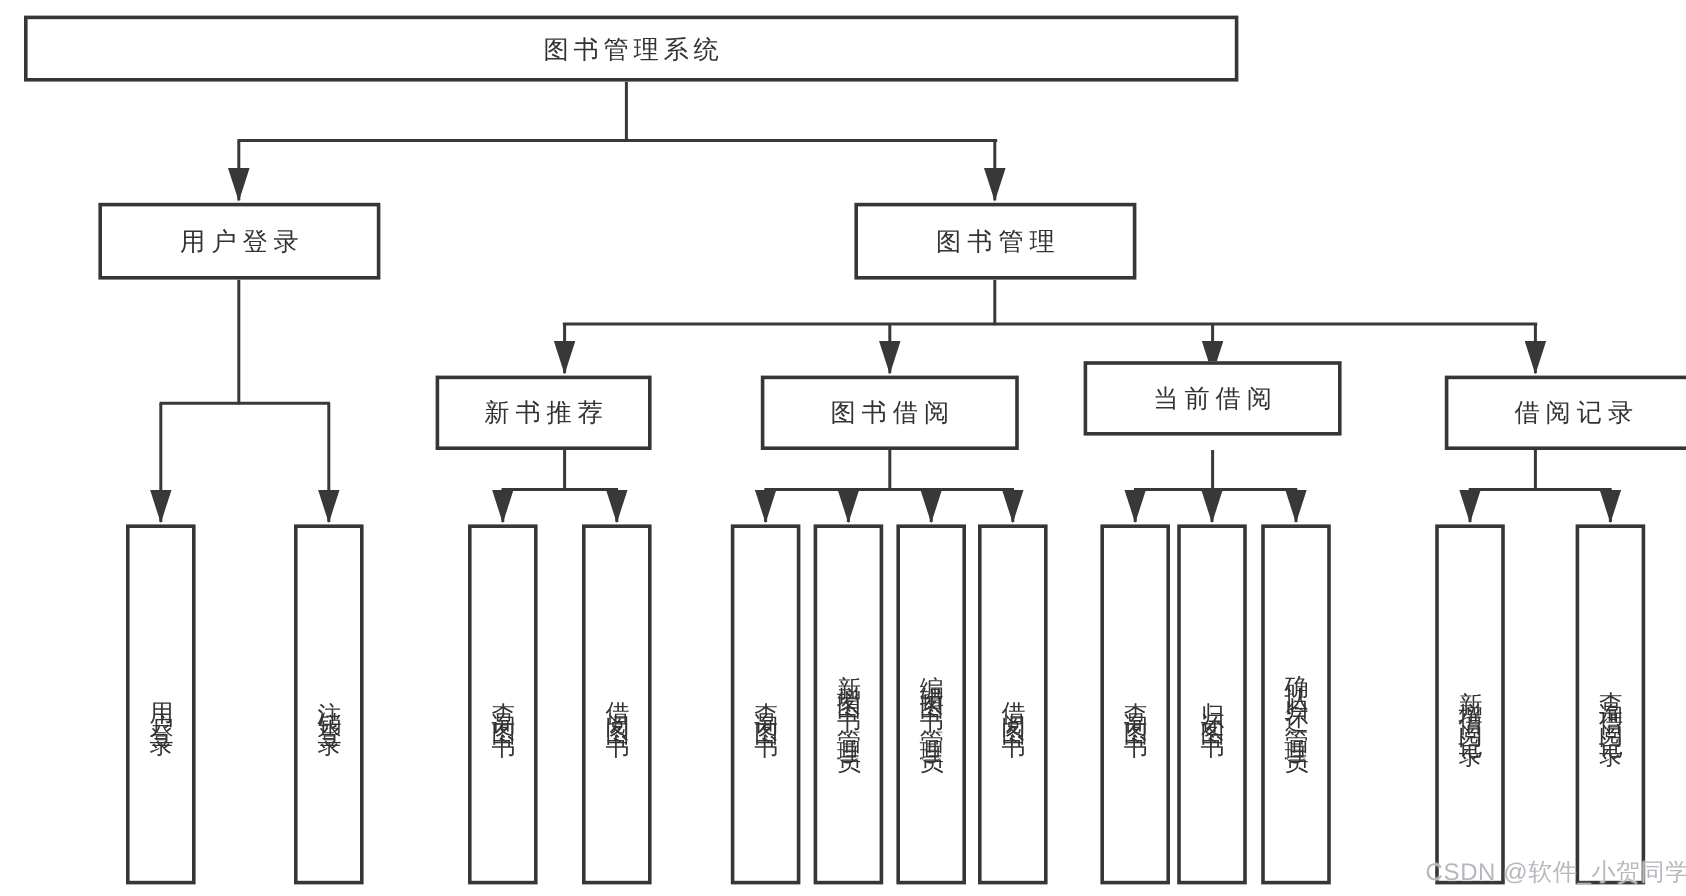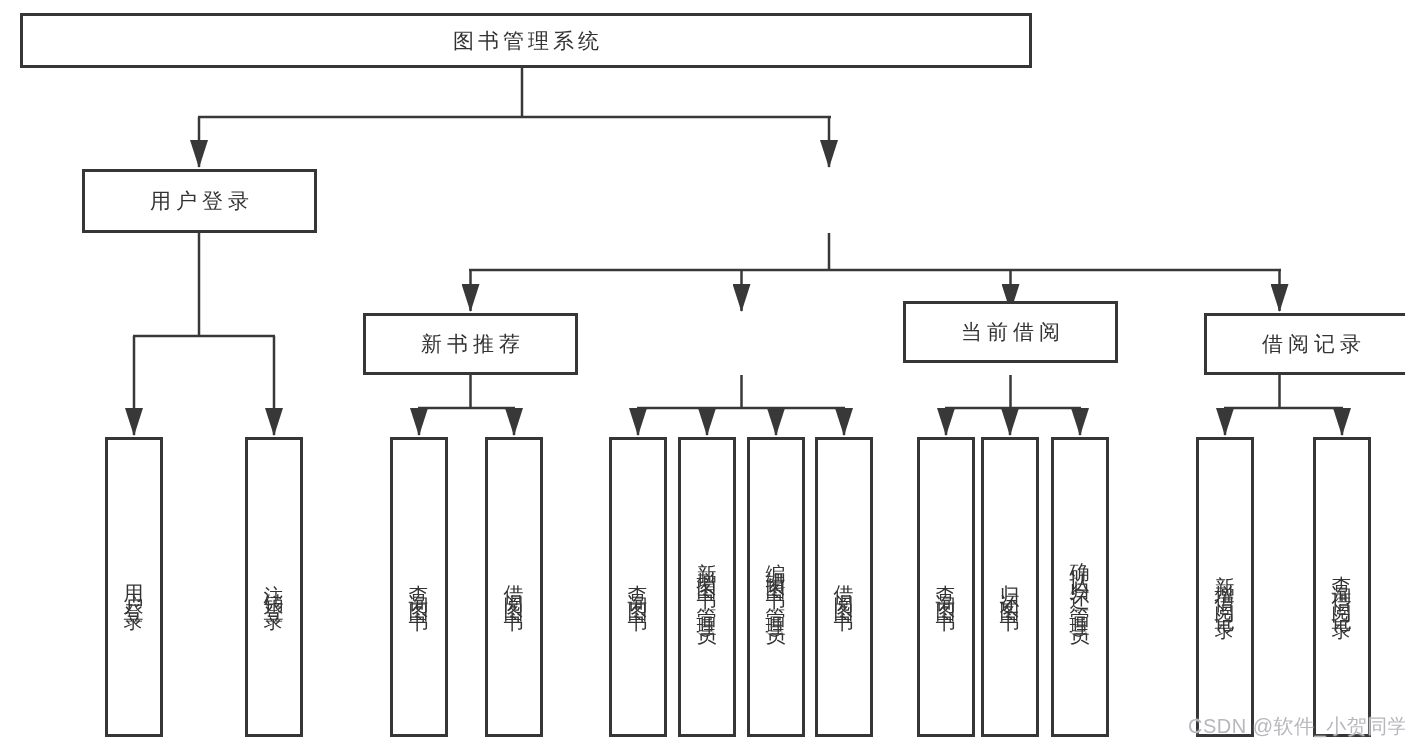--- a/index.html
+++ b/index.html
@@ -116,23 +116,29 @@
     <line x1="1342" y1="408" x2="1342" y2="435" stroke="#383838" stroke-width="2.5" marker-end="url(#arw)"></line>
   </svg>
 
   <div class="node node-h node-root" style="left:20px; top:13px; width:1012px; height:55px;">
     <span>图书管理系统</span>
   </div>
 
   <div class="node node-h" style="left:82px; top:169px; width:235px; height:64px;">
     <span>用户登录</span>
   </div>
+  <div class="node node-h" style="left:712px; top:169px; width:235px; height:64px;">
+    <span>图书管理</span>
+  </div>
 
-  <div class="node node-h" style="left:363px; top:313px; width:215px; height:62px;">
+  <div class="node node-h" style="left:363px; top:313px; width:180px; height:62px;">
     <span>新书推荐</span>
+  </div>
+  <div class="node node-h" style="left:634px; top:313px; width:215px; height:62px;">
+    <span>图书借阅</span>
   </div>
   <div class="node node-h" style="left:903px; top:301px; width:215px; height:62px;">
     <span>当前借阅</span>
   </div>
   <div class="node node-h" style="left:1172px; top:313px; width:215px; height:62px;margin-left:32px;">
     <span>借阅记录</span>
   </div>
 
   <div class="node node-leaf" style="left:105px; top:437px; width:58px; height:300px;">
     <span>用户登录</span>

